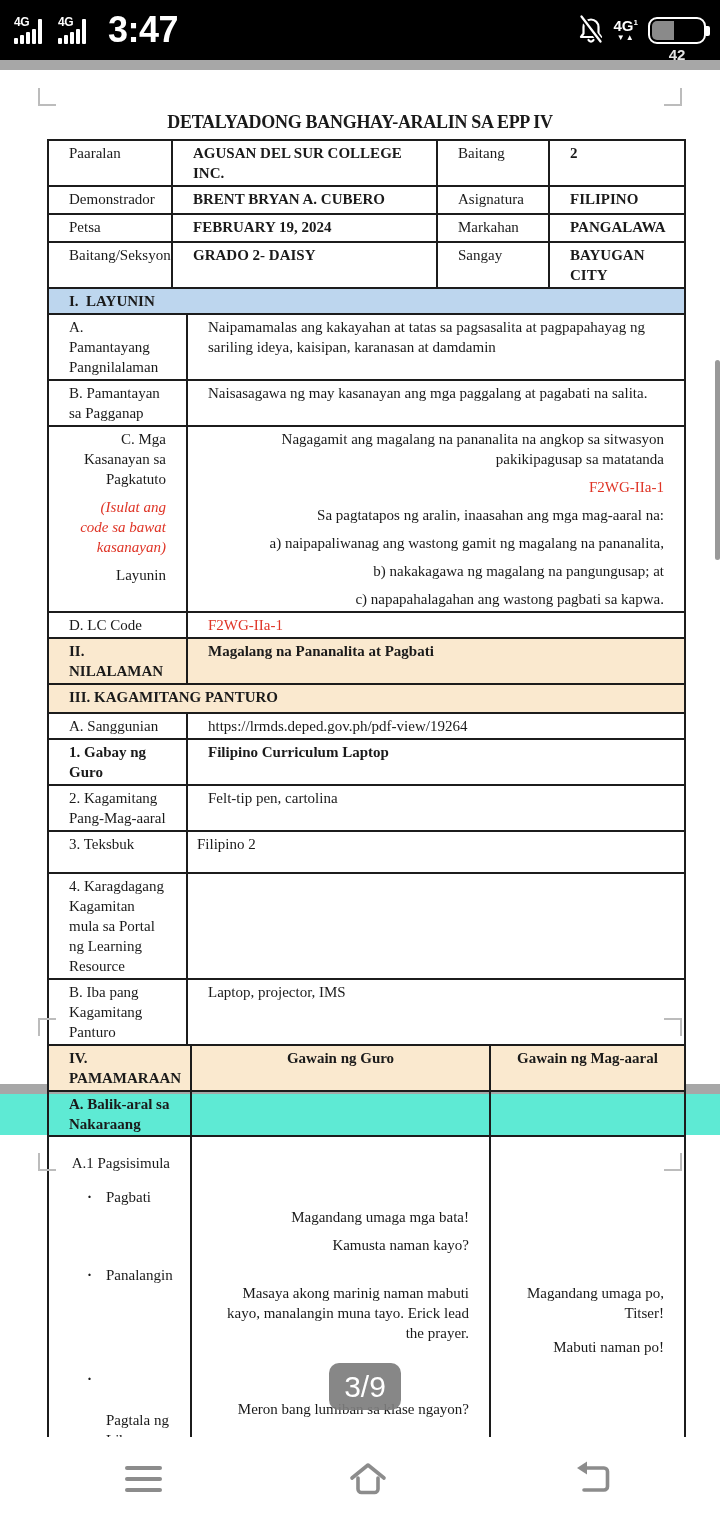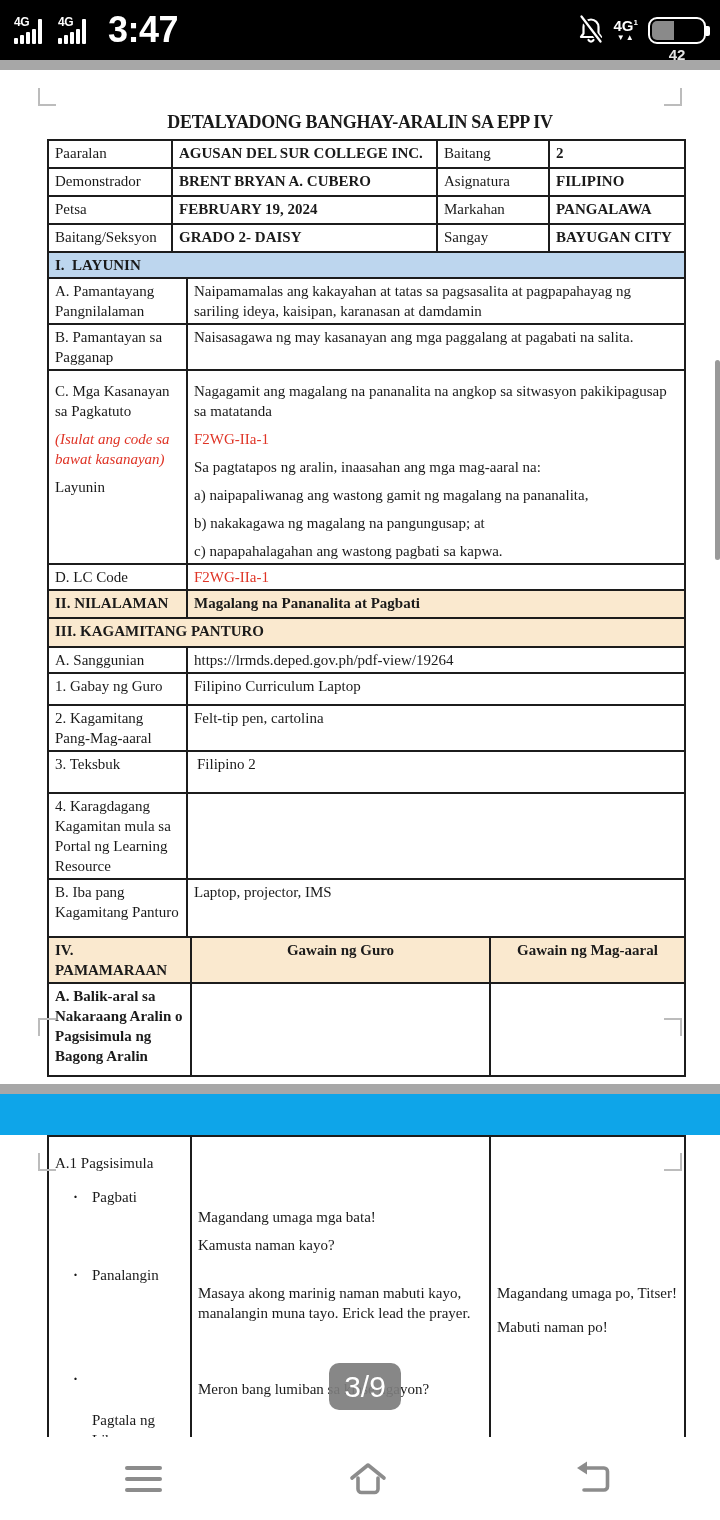--- a/index.html
+++ b/index.html
@@ -26,52 +26,52 @@
   .data-ind .dl sup { font-size:8px; }
   .data-ind .arrows { font-size:8px; margin-top:1px; letter-spacing:1px; }
   .battery { position:relative; width:58px; height:27px; border:2.5px solid #fff; border-radius:9px; }
   .battery .nub { position:absolute; right:-6px; top:7px; width:4px; height:10px; background:#fff; border-radius:0 2px 2px 0; }
   .battery .fill { position:absolute; left:2px; top:2px; bottom:2px; width:40%; background:#8a8a8a; border-radius:5px 0 0 5px; }
   .battery .pct { position:absolute; inset:0; display:flex; align-items:center; justify-content:center;
                   font-size:15px; font-weight:bold; color:#e5e5e5;margin-top:36px; }
 
   
   .top-band { height:10px; background:#a7a7a7; }
-  .doc-viewport { position:relative; height:1367px; background:#0ea5e9; overflow:hidden; }
+  .doc-viewport { position:relative; height:1367px; background:#5eead4; overflow:hidden; }
   .page-sep { height:10px; background:#a7a7a7; }
   .page { position:relative; background:#fff; }
   .page1 { height:1014px; padding-top:42px; }
   .page2 { height:343px; }
 
   .crop { position:absolute; width:18px; height:18px; }
   .crop.tl { border-left:2px solid #bcbcbc; border-bottom:2px solid #bcbcbc; }
   .crop.tr { border-right:2px solid #bcbcbc; border-bottom:2px solid #bcbcbc; }
   .crop.bl { border-left:2px solid #bcbcbc; border-top:2px solid #bcbcbc; }
   .crop.br { border-right:2px solid #bcbcbc; border-top:2px solid #bcbcbc; }
 
   
   .doc-title { text-align:center; font-size:18px; font-weight:bold; letter-spacing:-0.3px; margin:0 0 6px 0; }
   table.doc { border-collapse:collapse; table-layout:fixed; width:637px; margin-left:47px; }
   table.doc + table.doc { margin-top:-2px; }
-  table.doc td { border:2px solid #1c1c1c; vertical-align:top; padding:2px 6px; font-size:15px; line-height:20px; overflow:hidden; }
+  table.doc td { border:2px solid #1c1c1c; vertical-align:top; padding:2px 20px; font-size:15px; line-height:20px; overflow:hidden; }
   td.bold, .bold { font-weight:bold; }
   td.blue { background:#BDD6EE; font-weight:bold; white-space:pre-wrap; }
   td.tan  { background:#FAE9CF; font-weight:bold; }
   td.center { text-align:center; }
   td.justify { text-align:justify; }
   .red { color:#DF3426; }
   .note { font-style:italic; margin-top:8px; }
-  td p { margin:8px 0 8px 0; }
+  td p { margin:0 0 8px 0;text-align:right; }
   td p:last-child { margin-bottom:0; }
   .mt8 { margin-top:8px; }
 
   
   .h28 td { height:28px; } .h25 td { height:25px; } .h44 td { height:44px; }
   .h46 td { height:46px; } .h26 td { height:26px; } .h29 td { height:29px; }
-  .h27 td { height:32px; } .h43 td { height:43px; } .h42 td { height:42px; }
+  .h27 td { height:32px;font-weight:bold; } .h43 td { height:43px; } .h42 td { height:42px; }
   .h75 td { height:75px; } .h58 td { height:58px; } .h93 td { height:93px; }
 
   
   .t-p2 { margin-top:41px; }
   .t-p2 td { height:400px; }
   .p2-label { margin-top:14px; }
   .bullet { display:flex; gap:14px; padding-left:18px; }
   .bullet .dot { font-weight:bold; }
   .bullet.g1 { margin-top:14px; }
   .bullet.g2 { margin-top:58px; }

